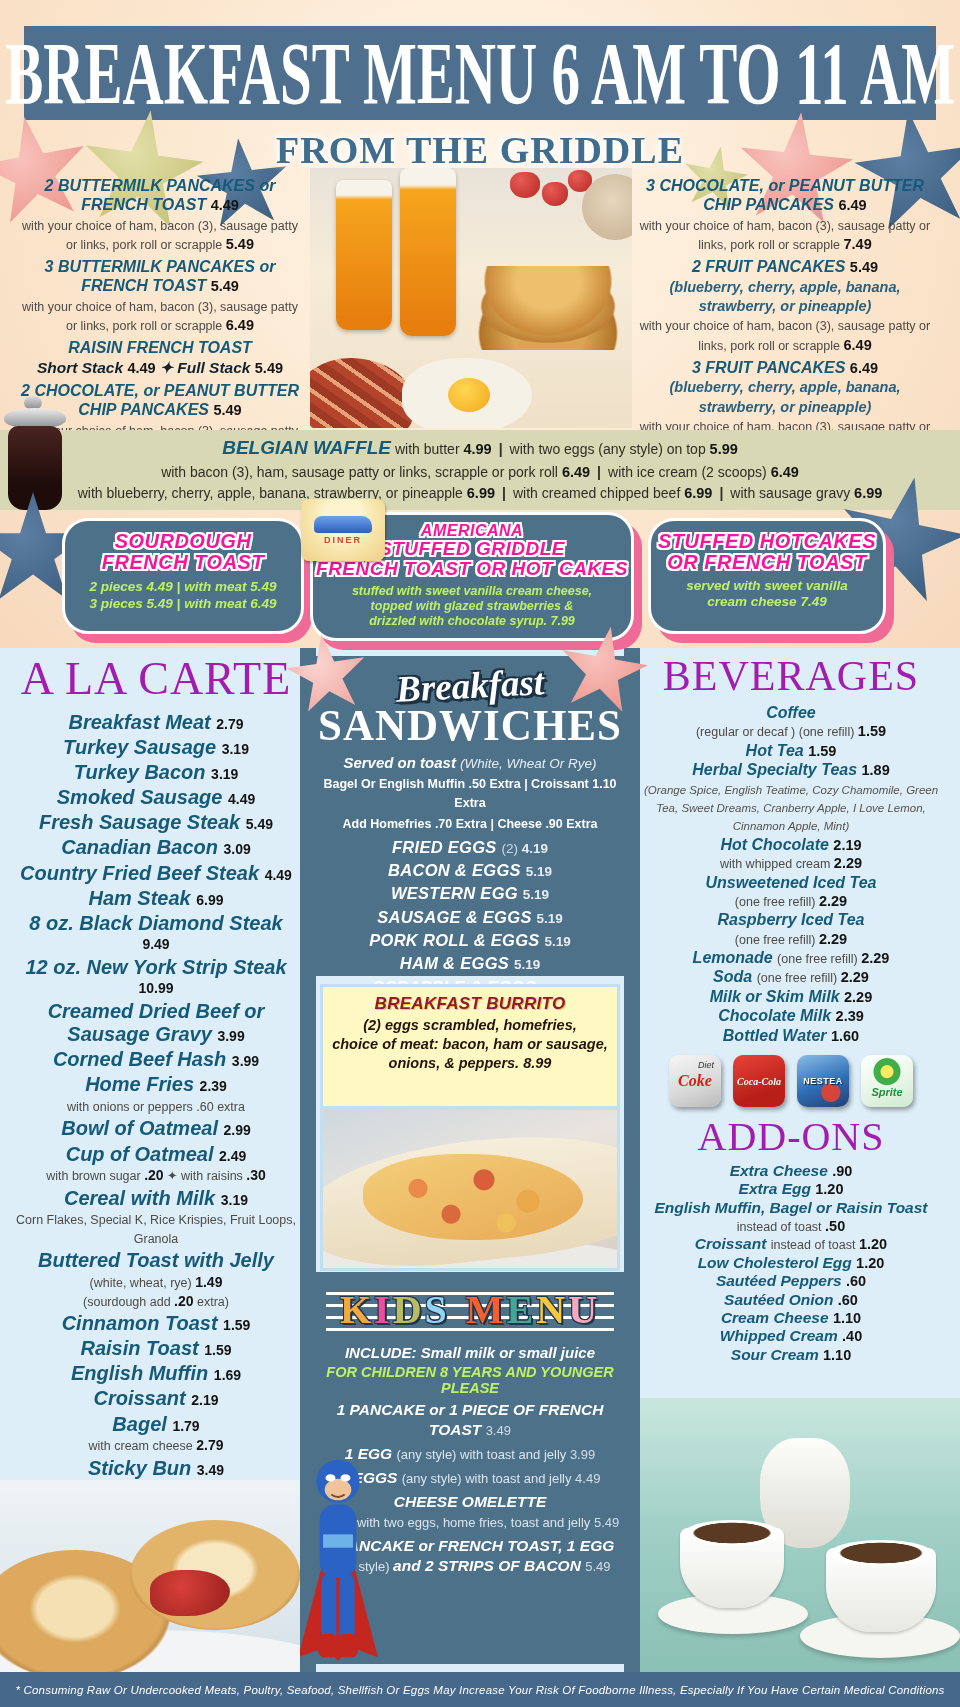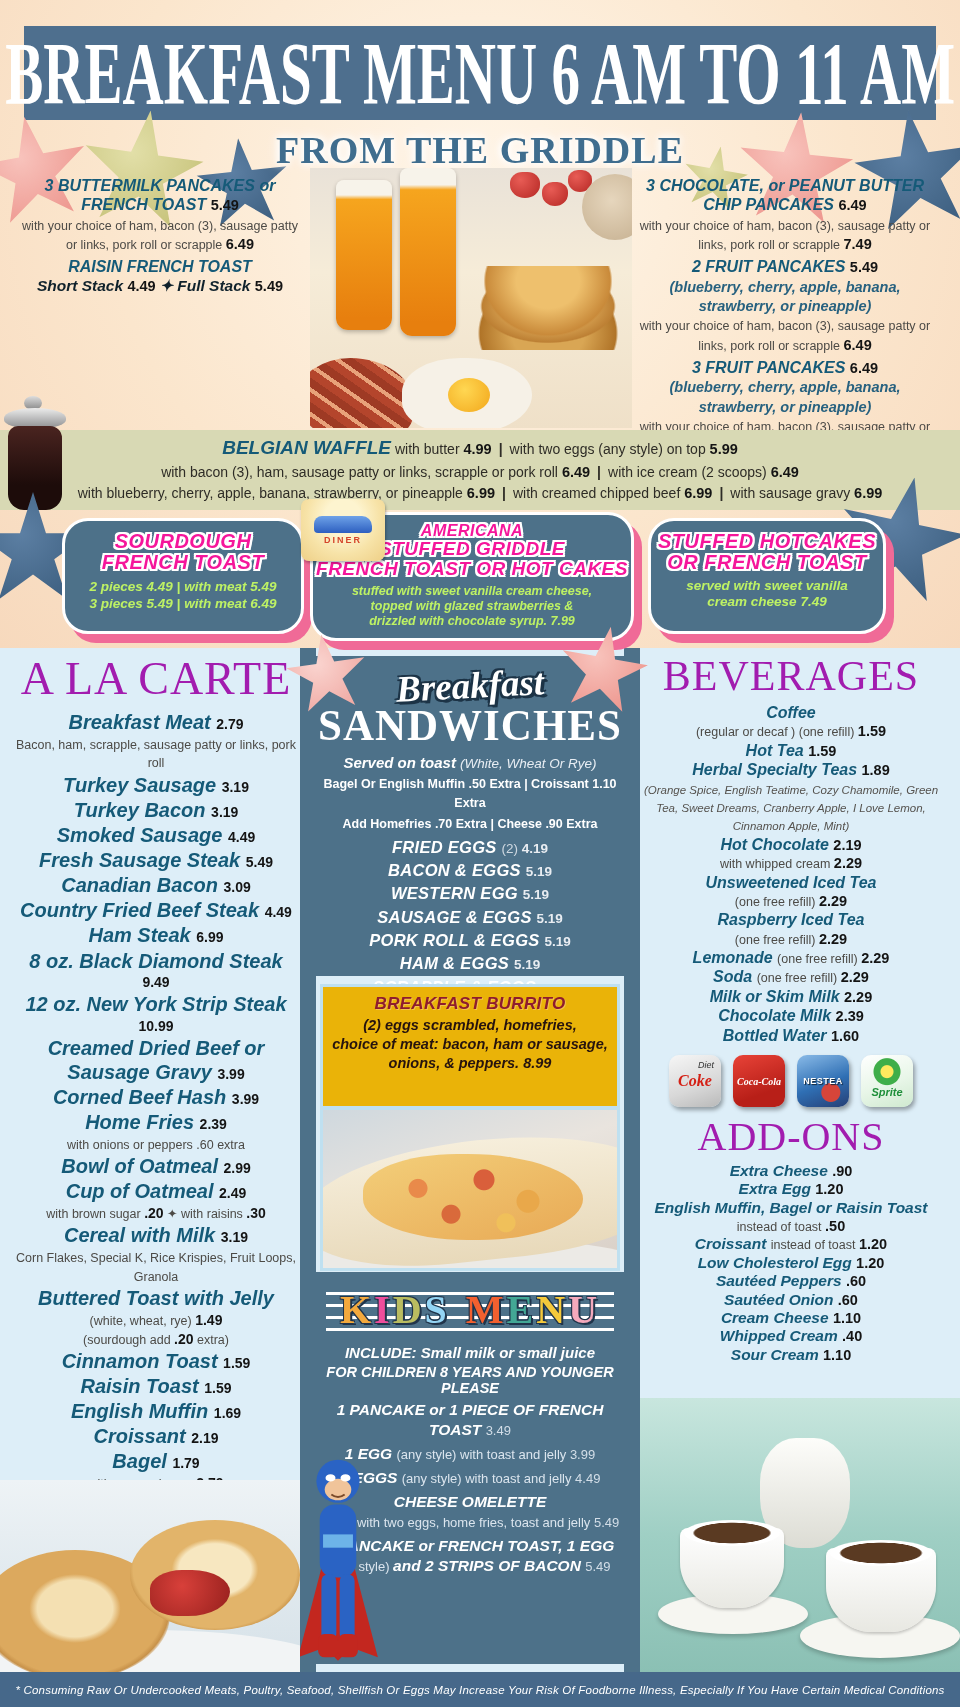--- a/index.html
+++ b/index.html
@@ -146,21 +146,21 @@
   .seg-wl{color:#e8eef4;font-style:italic;font-size:13.5px;}
   .seg-wb{color:#fff;font-weight:bold;font-size:12.5px;}
   .seg-wn{color:#fff;font-weight:bold;font-style:italic;font-size:16.5px;letter-spacing:.3px;}
   .seg-wp{color:#e9edf2;font-weight:bold;font-size:13.5px;}
   .seg-wg{color:#cfd9e2;font-size:13.5px;}
   .sand .notes .entry{margin:1px 0;}
   .sand .sanditems{margin-top:6px;}
   .sand .sanditems .entry{margin:3.5px 0;}
 
   
-  .burrito{left:320px;top:984px;width:294px;height:114px;background:#eab308;border:3px solid #bfe0f0;
+  .burrito{left:320px;top:984px;width:294px;height:114px;background:#fef9c3;border:3px solid #bfe0f0;
     text-align:center;padding-top:5px;}
   .burrito h3{margin:2px 0 2px;font-size:17px;color:#8e1c2e;font-weight:bold;font-style:italic;letter-spacing:.3px;
     text-shadow:1px 1px 0 #f2c14e;}
   .burrito .sline{font-weight:bold;font-style:italic;font-size:14.5px;color:#26130e;line-height:19px;}
   .burrito-photo{left:320px;top:1107px;width:294px;height:158px;border:3px solid #bfe0f0;overflow:hidden;
     background:linear-gradient(160deg,#cfd8de,#e9e4de 45%,#d8cfc6);}
   .burrito-photo>div{position:absolute;}
   .wrapb{left:-20px;top:30px;width:360px;height:120px;background:linear-gradient(180deg,#f6eedb,#e8d9ba);border-radius:50% 50% 40% 40%;transform:rotate(-6deg);}
   .fill{left:40px;top:44px;width:220px;height:86px;border-radius:45% 55% 50% 50%;
     background:radial-gradient(circle at 25% 40%,#e98a4a 0 9px,transparent 10px),
@@ -173,21 +173,21 @@
 
   
   .kids{left:316px;top:1272px;width:308px;height:392px;background:#4d7189;text-align:center;box-sizing:border-box;padding-top:10px;}
   .kids-title{margin:0 10px;height:56px;display:flex;align-items:center;justify-content:center;
     background-image:linear-gradient(#fff,#fff),linear-gradient(#fff,#fff),linear-gradient(#fff,#fff),linear-gradient(#fff,#fff);
     background-size:100% 3px;background-position:0 10px,0 22px,0 34px,0 46px;background-repeat:no-repeat;}
   .kletter{font-family:"Liberation Serif",serif;font-weight:bold;font-size:40px;letter-spacing:3px;line-height:1;
     text-shadow:2px 2px 0 #20344a,-1px -1px 0 #20344a,1px -1px 0 #20344a,-1px 1px 0 #20344a;}
   .ksp{display:inline-block;width:16px;}
   .kids-include{color:#fff;font-style:italic;font-weight:bold;font-size:15px;margin-top:6px;}
-  .kids-note{color:#ffffff;font-weight:bold;font-style:italic;font-size:14.5px;margin:3px 6px 4px;}
+  .kids-note{color:#bef264;font-weight:bold;font-style:italic;font-size:14.5px;margin:3px 6px 4px;}
   .kids .entry{margin:4px 0;}
   .seg-kn{color:#fff;font-weight:bold;font-style:italic;font-size:15.5px;}
   .seg-kg{color:#dbe5ee;font-size:13px;}
   .seg-kp{color:#d3dee8;font-size:13px;}
   .kids .line{line-height:1.25;}
   .hero{left:288px;top:1448px;width:100px;height:216px;}
 
   
   .bagel-photo{left:0;top:1480px;width:300px;height:192px;overflow:hidden;
     background:linear-gradient(180deg,#eef3f6,#e0e9ee 55%,#d6e1e8);}
@@ -234,26 +234,34 @@
 <div class="star star-khaki" style="left:80px;top:110px;width:124px;height:124px;transform:rotate(8deg)"></div>
 <div class="star star-blue" style="left:196px;top:138px;width:94px;height:94px;transform:rotate(-6deg)"></div>
 <div class="star star-khaki" style="left:682px;top:146px;width:66px;height:66px;transform:rotate(10deg)"></div>
 <div class="star star-pink" style="left:736px;top:112px;width:118px;height:118px;transform:rotate(6deg)"></div>
 <div class="star star-blue" style="left:854px;top:110px;width:126px;height:126px;transform:rotate(-8deg)"></div>
 
 <div class="abs griddle-title">FROM THE GRIDDLE</div>
 
 <div class="abs gcol gcol-l">
     <div class="entry">
+      <div class="line"><span class="seg-n">2 BUTTERMILK PANCAKES or FRENCH TOAST </span><span class="seg-p">4.49</span></div>
+      <div class="line"><span class="seg-g">with your choice of ham, bacon (3), sausage patty or links, pork roll or scrapple </span><span class="seg-p">5.49</span></div>
+    </div>
+    <div class="entry">
       <div class="line"><span class="seg-n">3 BUTTERMILK PANCAKES or FRENCH TOAST </span><span class="seg-p">5.49</span></div>
       <div class="line"><span class="seg-g">with your choice of ham, bacon (3), sausage patty or links, pork roll or scrapple </span><span class="seg-p">6.49</span></div>
     </div>
     <div class="entry">
       <div class="line"><span class="seg-n">RAISIN FRENCH TOAST</span></div>
       <div class="line"><span class="seg-d">Short Stack </span><span class="seg-p">4.49</span><span class="seg-d"> ✦ </span><span class="seg-d">Full Stack </span><span class="seg-p">5.49</span></div>
+    </div>
+    <div class="entry">
+      <div class="line"><span class="seg-n">2 CHOCOLATE, or PEANUT BUTTER CHIP PANCAKES </span><span class="seg-p">5.49</span></div>
+      <div class="line"><span class="seg-g">with your choice of ham, bacon (3), sausage patty or links, pork roll or scrapple </span><span class="seg-p">6.49</span></div>
     </div>
   </div>
 
 <div class="abs gphoto">
   <div class="bacon"></div>
   <div class="oj oj1"></div>
   <div class="oj oj2"></div>
   <div class="berry b1"></div>
   <div class="berry b2"></div>
   <div class="berry b3"></div>
@@ -337,21 +345,20 @@
       <div class="sline">served with sweet vanilla</div>
       <div class="sline">cream cheese  7.49</div>
     </div>
 </div>
 
 <div class="abs col-a">
   <h2 class="slab">A LA CARTE</h2>
   <div>
       <div class="entry">
         <div class="line"><span class="seg-n">Breakfast Meat </span><span class="seg-p">2.79</span></div>
-        <div class="line"><span class="seg-g">Bacon, ham, scrapple,  sausage patty or links, pork roll</span></div>
       </div>
       <div class="entry">
         <div class="line"><span class="seg-n">Turkey Sausage </span><span class="seg-p">3.19</span></div>
       </div>
       <div class="entry">
         <div class="line"><span class="seg-n">Turkey Bacon </span><span class="seg-p">3.19</span></div>
       </div>
       <div class="entry">
         <div class="line"><span class="seg-n">Smoked Sausage </span><span class="seg-p">4.49</span></div>
       </div>

